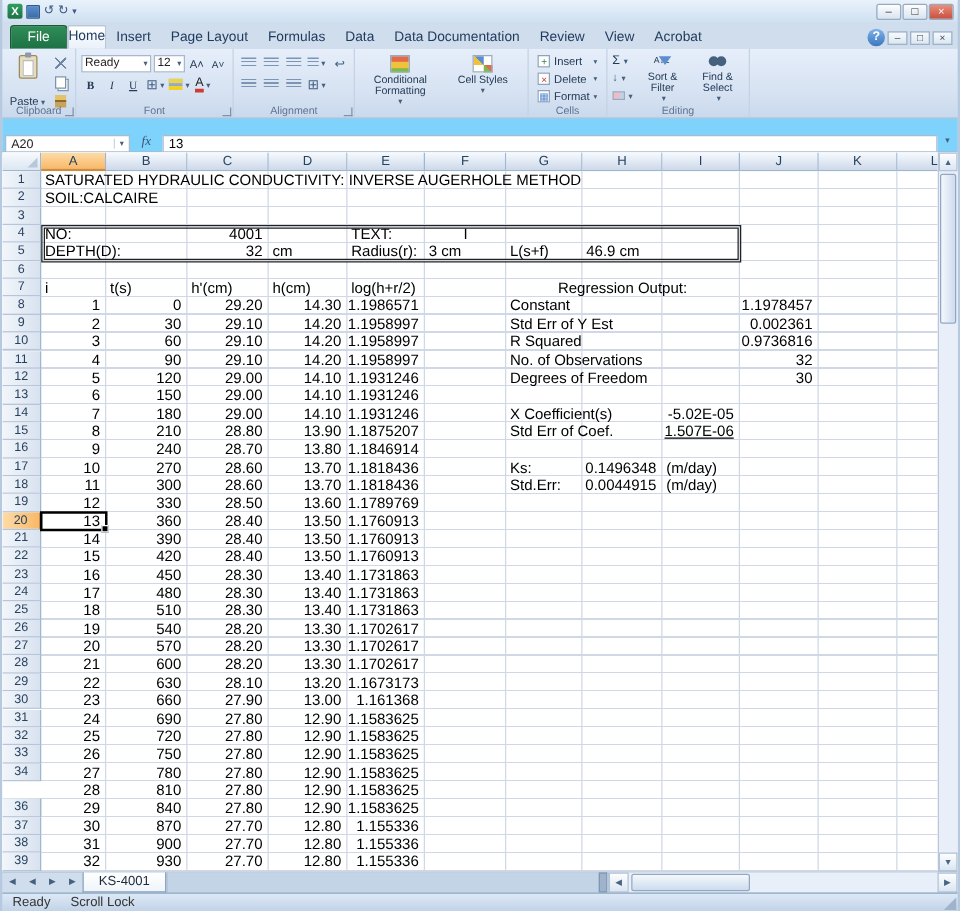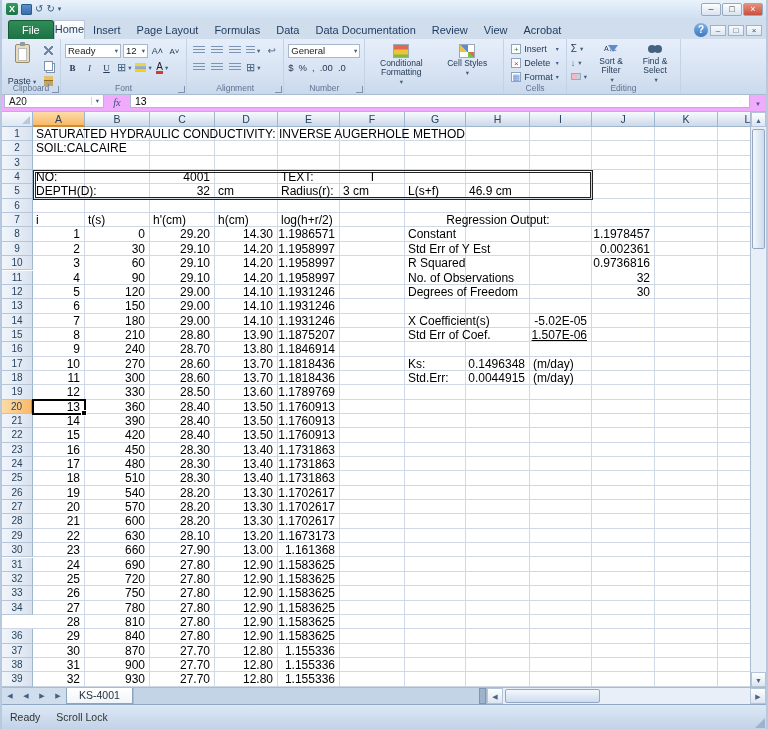--- a/index.html
+++ b/index.html
@@ -100,21 +100,21 @@
   .ic-fill2::before{content:"↓";font-size:9px;color:#44607f}
   .ic-clear{width:10px;height:7px;background:linear-gradient(105deg,#f2b9c6 60%,#c2d2e2 60%);border:1px solid #9ab}
   .editbtns{display:flex;gap:2px}
   .editbtn{width:42px;display:flex;flex-direction:column;align-items:center;font-size:8.5px;color:#243a56;text-align:center;line-height:9px;padding-top:1px}
   .eic{width:14px;height:13px;margin-bottom:1px;position:relative}
   .eic0::before{content:"A↓Z";font-size:7px;color:#243a56;position:absolute;left:0;top:1px}
   .eic0::after{content:"";position:absolute;right:0;top:2px;border-left:5px solid transparent;border-right:5px solid transparent;border-top:7px solid #5b8dd0}
   .eic1::before{content:"";position:absolute;left:0;top:2px;width:8px;height:8px;border-radius:50%;background:#46617e;box-shadow:6px 0 0 0 #46617e}
 
   
-  .formulabar{height:17px;background:#f0abfc;border-bottom:1px solid #aabbd0;display:flex;align-items:flex-end;padding:3px 2px;gap:2px;flex:0 0 auto}
+  .formulabar{height:17px;background:#7dd3fc;border-bottom:1px solid #aabbd0;display:flex;align-items:flex-start;padding:13px 2px;gap:2px;flex:0 0 auto}
   .namebox{width:100px;height:14px;background:#fff;border:1px solid #aabbd0;display:flex;align-items:center;font-size:10px;color:#222;padding-left:4px}
   .nbcar{margin-left:auto;width:12px;text-align:center;color:#44607f;font-size:6.5px;border-left:1px solid #c9d6e4}
   .fx{width:22px;text-align:center;font-size:10.5px;font-style:italic;font-family:"Liberation Serif",serif;color:#39547a}
   .fvalue{flex:1;height:14px;background:#fff;border:1px solid #aabbd0;font-size:10.5px;color:#000;padding-left:4px;line-height:12px}
   .fbexp{width:12px;text-align:center;color:#44607f;font-size:7px}
 
   
   .gridwrap{height:575px;display:flex;background:#fff;flex:0 0 auto}
   .grid{position:relative;width:748px;overflow:hidden;background:#fff}
   .colheaders{position:absolute;top:0;left:0;right:0;height:15px;background:linear-gradient(#f7fafd,#d8e2ef)}
@@ -301,37 +301,20 @@
           </span>
         <span class="mini">
             <span class="ic-merge"></span>
             <span class="car">▾</span>
           </span>
       </div>
       <div class="glabel">Alignment</div>
       <span class="dlg"></span>
     </div>
 
-    <div class="rgroup">
-      <div class="fr1">
-        <span class="combo numfmt">
-            <span>General</span>
-            <span class="car">▾</span>
-          </span>
-      </div>
-      <div class="numicons">
-        <span>$</span>
-        <span>%</span>
-        <span>,</span>
-        <span>.00</span>
-        <span>.0</span>
-      </div>
-      <div class="glabel">Number</div>
-      <span class="dlg"></span>
-    </div>
 
     <div class="rgroup">
       <div class="stylesrow">
           <div class="stylebtn">
             <div class="sic sic0"></div>
             <div class="slabel">Conditional Formatting</div>
             <div class="scar">▾</div>
           </div>
           <div class="stylebtn">
             <div class="sic sic2"></div>

